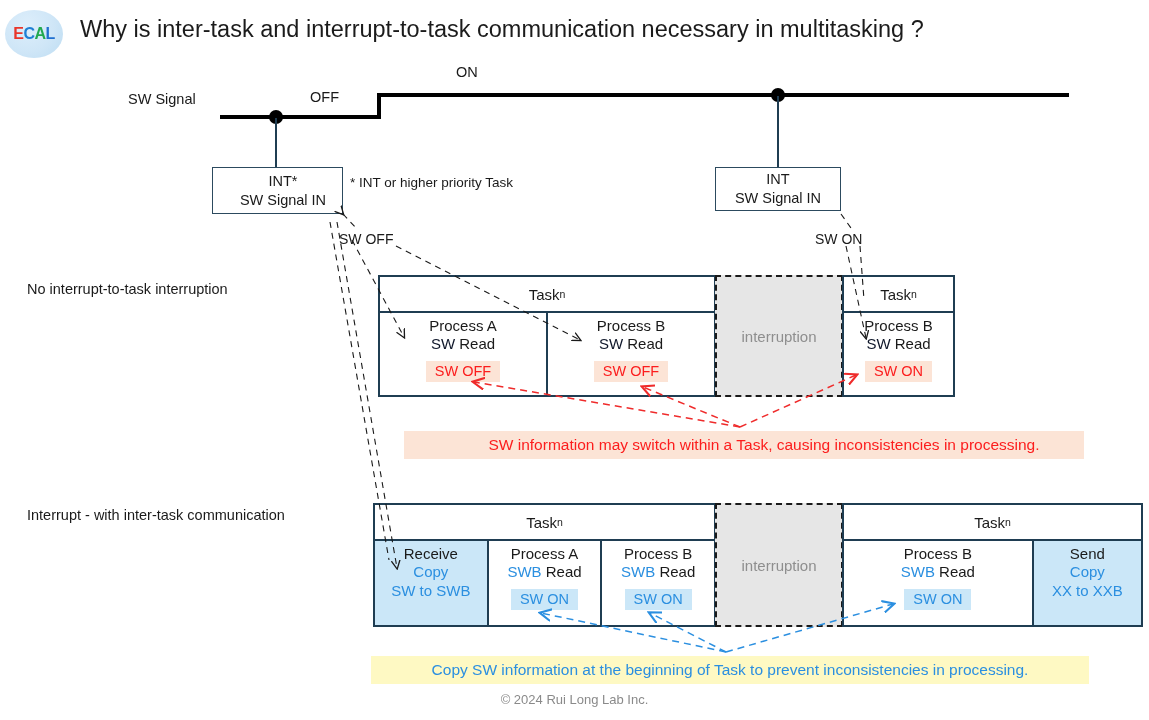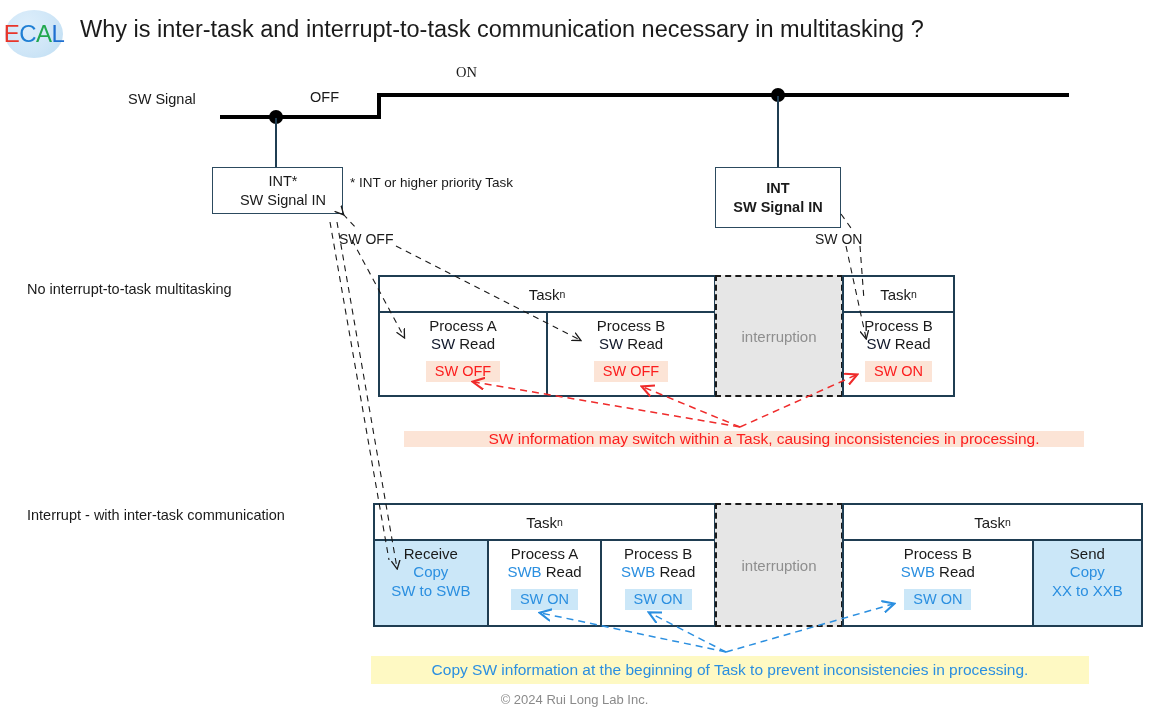--- a/index.html
+++ b/index.html
@@ -4,29 +4,29 @@
 <style>
   html,body{margin:0;padding:0;background:#ffffff;}
   body{width:1149px;height:720px;position:relative;overflow:hidden;
        font-family:"Liberation Sans","DejaVu Sans",sans-serif;color:#1a1a1a;}
   .abs{position:absolute;}
 
   
   #logo{left:5px;top:10px;width:58px;height:48px;border-radius:50%;
         background:radial-gradient(circle at 38% 32%, #ddeefb 0%, #cfe6f7 55%, #bcdcf2 100%);
         display:flex;align-items:center;justify-content:center;}
-  #logo .lg{font-weight:normal;font-size:24px;letter-spacing:-0.5px;line-height:1;}
+  #logo .lg{font-weight:bold;font-size:16px;letter-spacing:-0.5px;line-height:1;}
   #logo .e{color:#e8352a;} #logo .c{color:#1f7fd4;}
   #logo .a{color:#22a84f;} #logo .l{color:#1f6fd0;}
   #title{left:80px;top:16px;font-size:23.5px;color:#1b1b1b;white-space:nowrap;}
 
   
   #swlabel{left:128px;top:91px;font-size:14.5px;}
   #offlabel{left:310px;top:89px;font-size:14.5px;}
-  #onlabel{left:456px;top:64px;font-size:14.5px;font-family:Liberation Serif, serif;}
+  #onlabel{left:456px;top:64px;font-size:14.5px;}
   .wire{background:#000;}
   .dotj{border-radius:50%;background:#000;}
 
   
   .intbox{border:1.6px solid #2c4a5e;background:#fff;box-sizing:border-box;
           display:flex;flex-direction:column;align-items:center;justify-content:center;
           font-size:14.5px;line-height:1.28;}
   #noteStar{left:350px;top:175px;font-size:13.5px;color:#1a1a1a;white-space:nowrap;}
 
   
@@ -98,30 +98,30 @@
 <div class="abs dotj" style="left:269px;top:110px;width:14px;height:14px;"></div>
 <div class="abs dotj" style="left:771px;top:88px;width:14px;height:14px;"></div>
 
 <div class="abs" style="left:275px;top:118px;width:1.6px;height:50px;background:#1f3d52;"></div>
 <div class="abs" style="left:777px;top:96px;width:1.6px;height:71px;background:#1f3d52;"></div>
 
 <div class="abs intbox" style="left:212px;top:167px;width:131px;height:47px;padding-left:11px;">
   <div>INT*</div>
   <div>SW Signal IN</div>
 </div>
-<div class="abs intbox" style="left:715px;top:167px;width:126px;height:61px;font-weight:bold;">
+<div class="abs intbox" style="left:715px;top:167px;width:126px;height:44px;">
   <div>INT</div>
   <div>SW Signal IN</div>
 </div>
 <div class="abs" id="noteStar">* INT or higher priority Task</div>
 
 <div class="abs smalllab" id="swoff">SW OFF</div>
 <div class="abs smalllab" id="swon">SW ON</div>
 
-<div class="abs rowtitle" id="rt1">No interrupt-to-task multitasking</div>
+<div class="abs rowtitle" id="rt1">No interrupt-to-task interruption</div>
 
 <div class="abs taskwrap" style="left:378px;top:275px;width:338px;height:122px;">
   <div class="taskhdr">
     <span>Task</span>
       <sub>n</sub>
   </div>
   <div class="cells">
     <div class="cell">
       <div class="ln">Process A</div>
       <div class="ln"><span class="red">SW</span><span> Read</span></div>
@@ -146,21 +146,21 @@
   </div>
   <div class="cells">
     <div class="cell">
       <div class="ln">Process B</div>
       <div class="ln"><span class="red">SW</span><span> Read</span></div>
       <div class="chip r">SW ON</div>
     </div>
   </div>
 </div>
 
-<div class="abs banner" id="bannerRed" style="left:404px;top:431px;width:680px;height:16px;padding-left:40px;">
+<div class="abs banner" id="bannerRed" style="left:404px;top:431px;width:680px;height:28px;padding-left:40px;">
   <span>SW information may switch within a Task, causing inconsistencies in processing.</span>
 </div>
 
 <div class="abs rowtitle" id="rt2">Interrupt - with inter-task communication</div>
 
 <div class="abs taskwrap" style="left:373px;top:503px;width:343px;height:124px;">
   <div class="taskhdr">
     <span>Task</span>
       <sub>n</sub>
   </div>

